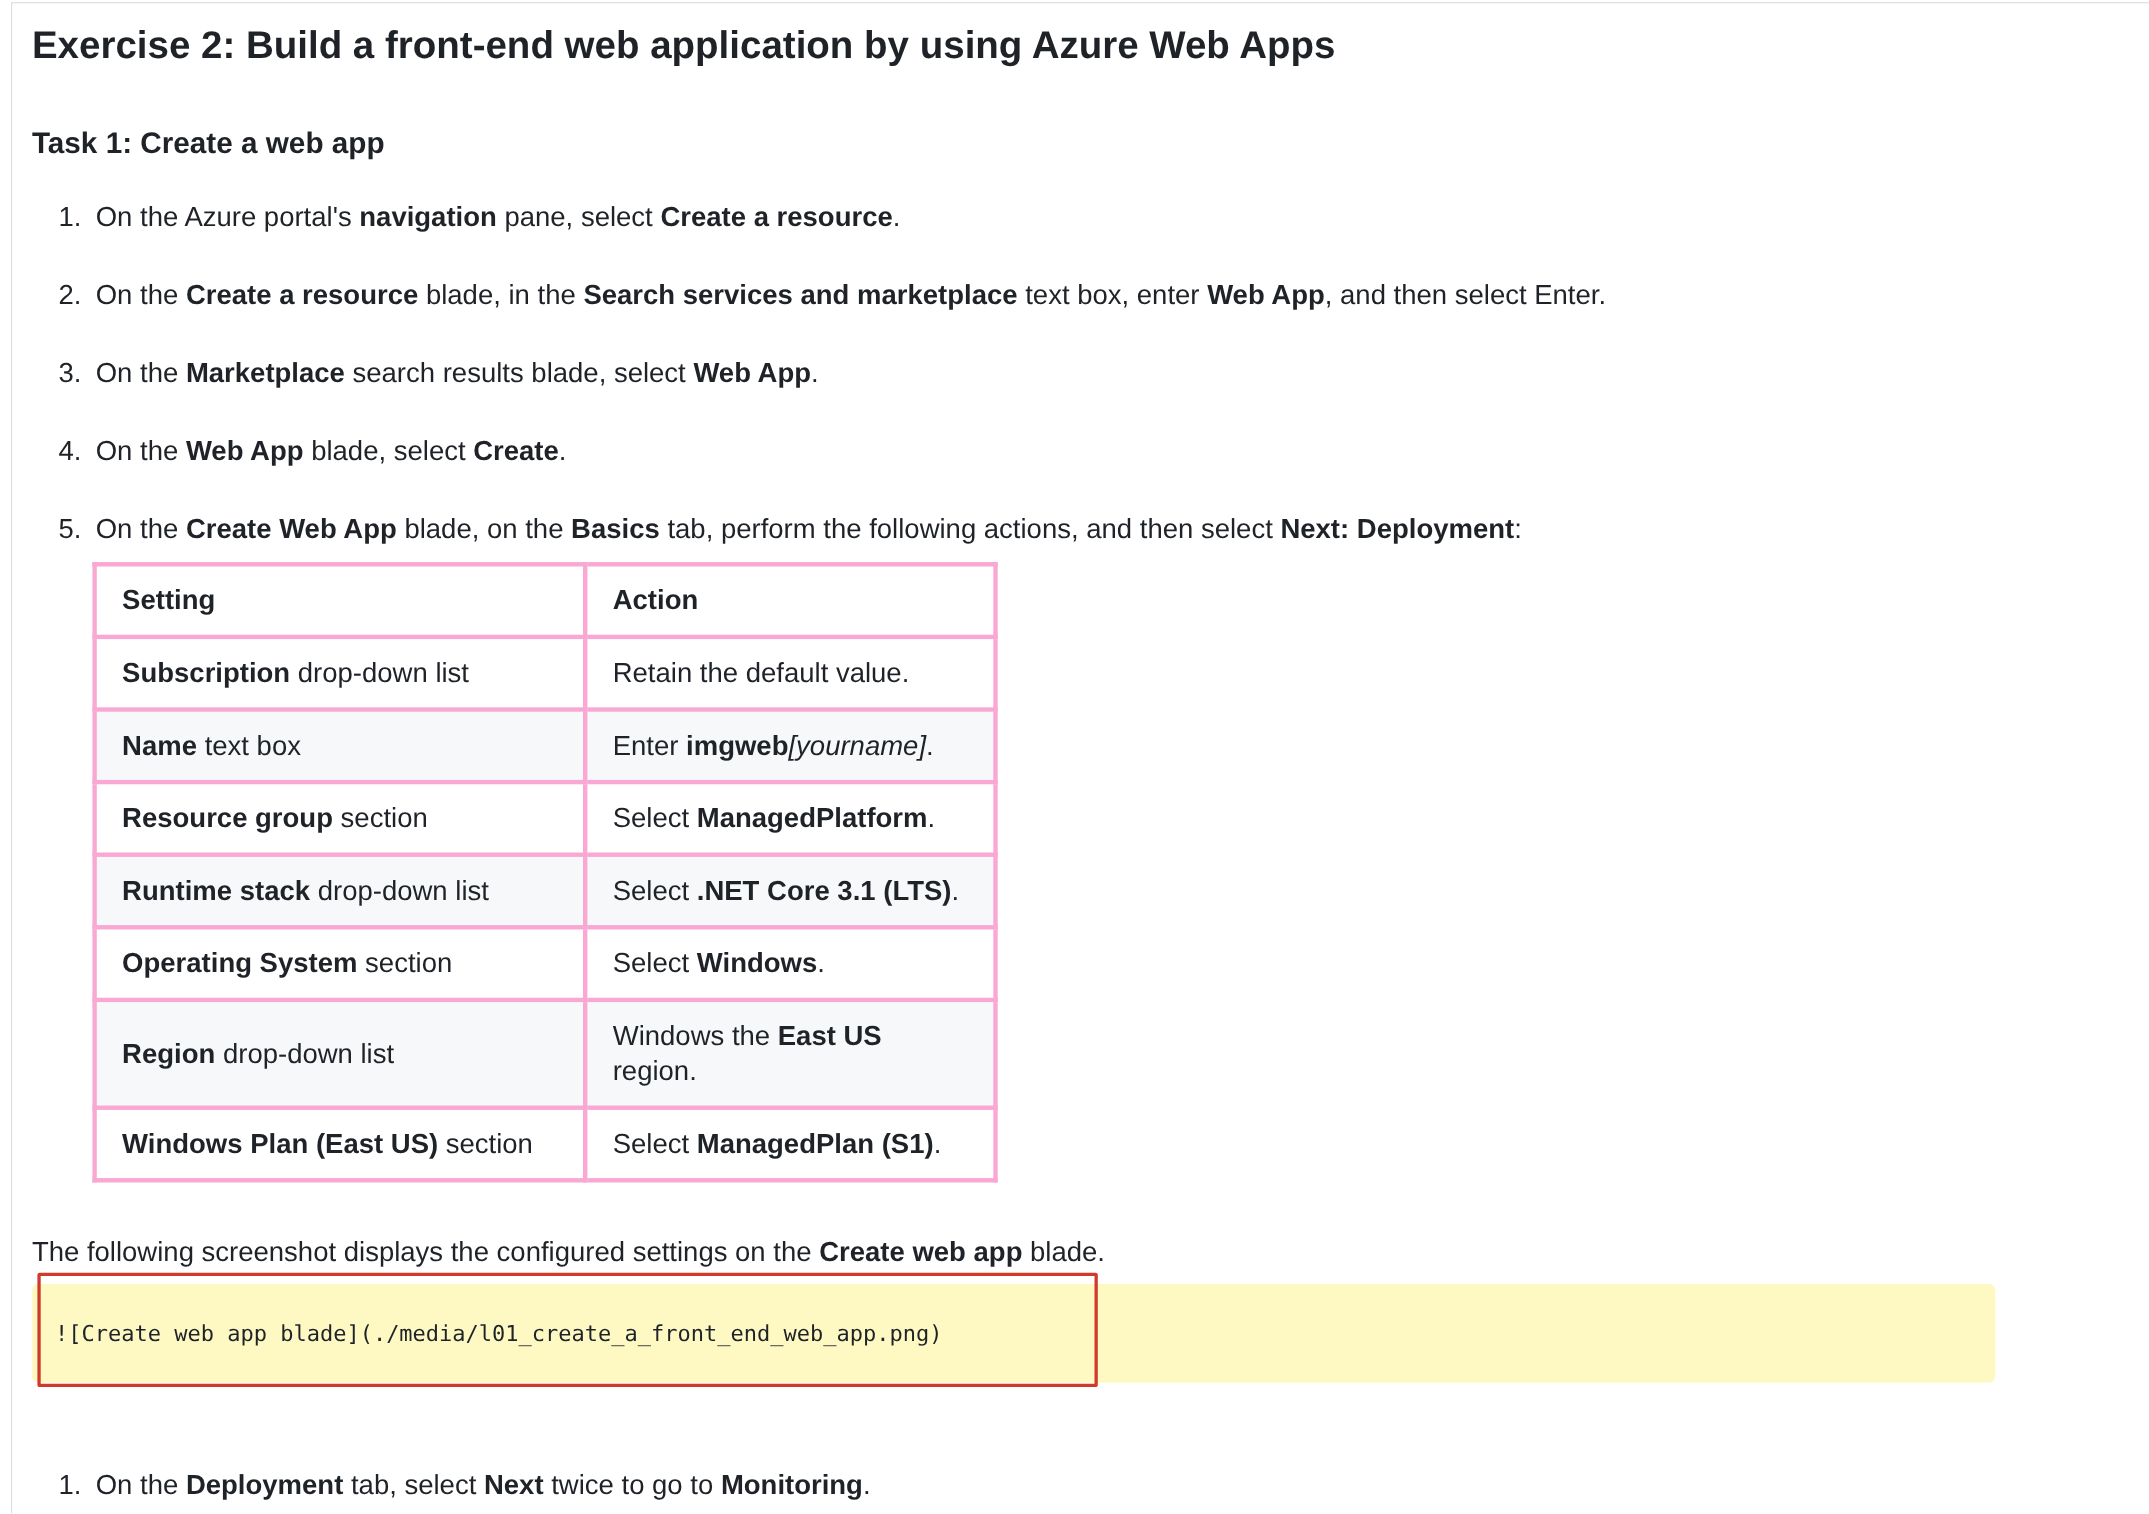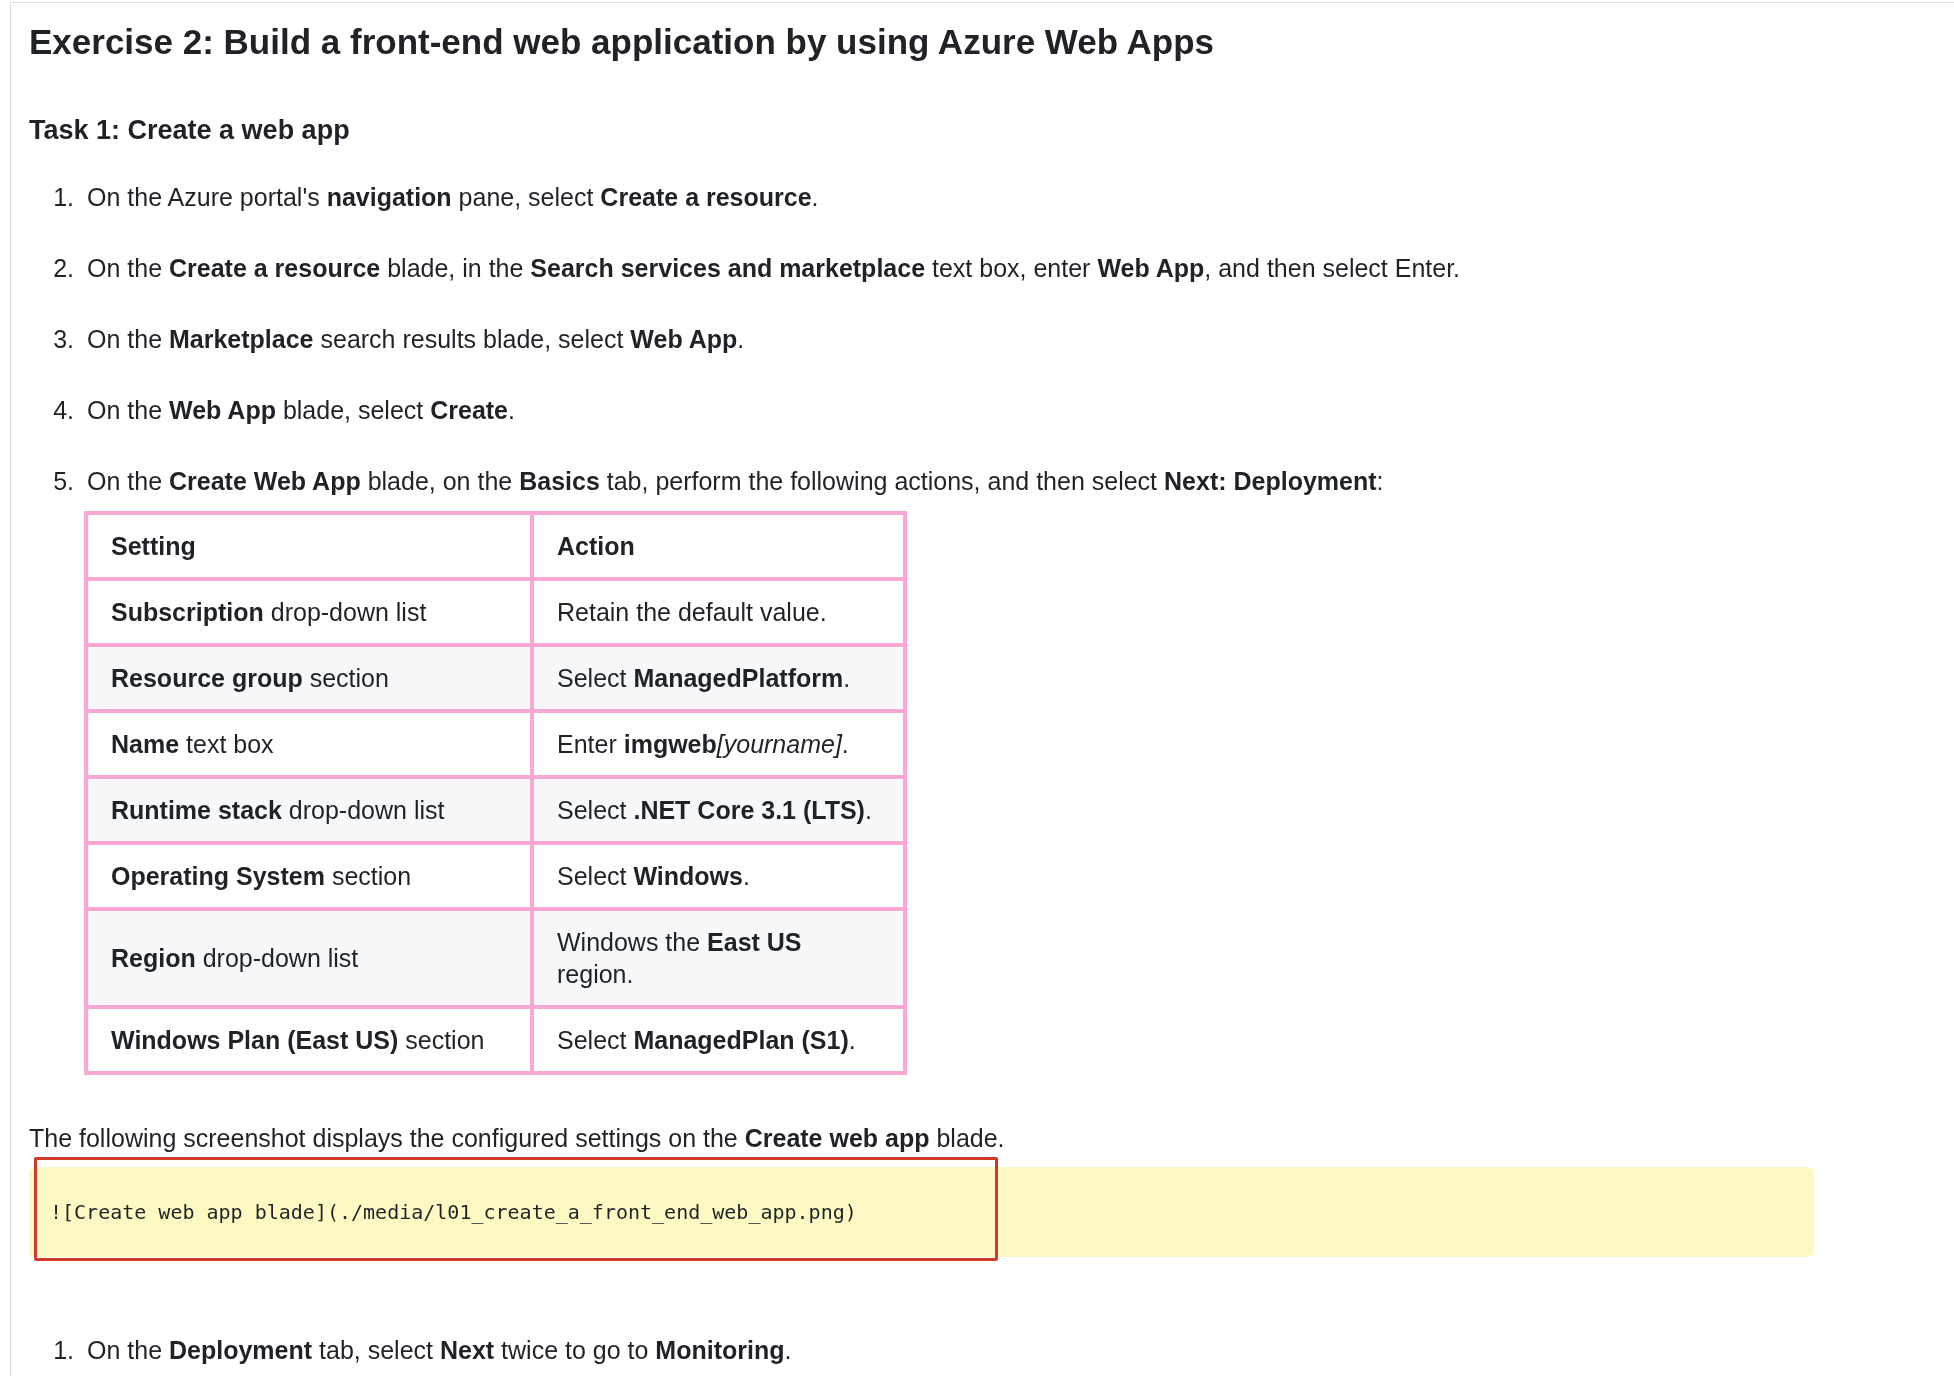--- a/index.html
+++ b/index.html
@@ -127,26 +127,26 @@
         <th class="col-setting">Setting</th>
         <th class="col-action">Action</th>
       </tr>
     </thead>
     <tbody>
       <tr>
         <td class="col-setting"><strong>Subscription</strong><span> drop-down list</span></td>
         <td class="col-action"><span>Retain the default value.</span></td>
       </tr>
       <tr>
+        <td class="col-setting"><strong>Name</strong><span> text box</span></td>
+        <td class="col-action"><span>Enter </span><strong>imgweb</strong><span style="font-style: italic;">[yourname]</span><span>.</span></td>
+      </tr>
+      <tr>
         <td class="col-setting"><strong>Resource group</strong><span> section</span></td>
         <td class="col-action"><span>Select </span><strong>ManagedPlatform</strong><span>.</span></td>
-      </tr>
-      <tr>
-        <td class="col-setting"><strong>Name</strong><span> text box</span></td>
-        <td class="col-action"><span>Enter </span><strong>imgweb</strong><span style="font-style: italic;">[yourname]</span><span>.</span></td>
       </tr>
       <tr>
         <td class="col-setting"><strong>Runtime stack</strong><span> drop-down list</span></td>
         <td class="col-action"><span>Select </span><strong>.NET Core 3.1 (LTS)</strong><span>.</span></td>
       </tr>
       <tr>
         <td class="col-setting"><strong>Operating System</strong><span> section</span></td>
         <td class="col-action"><span>Select </span><strong>Windows</strong><span>.</span></td>
       </tr>
       <tr>

